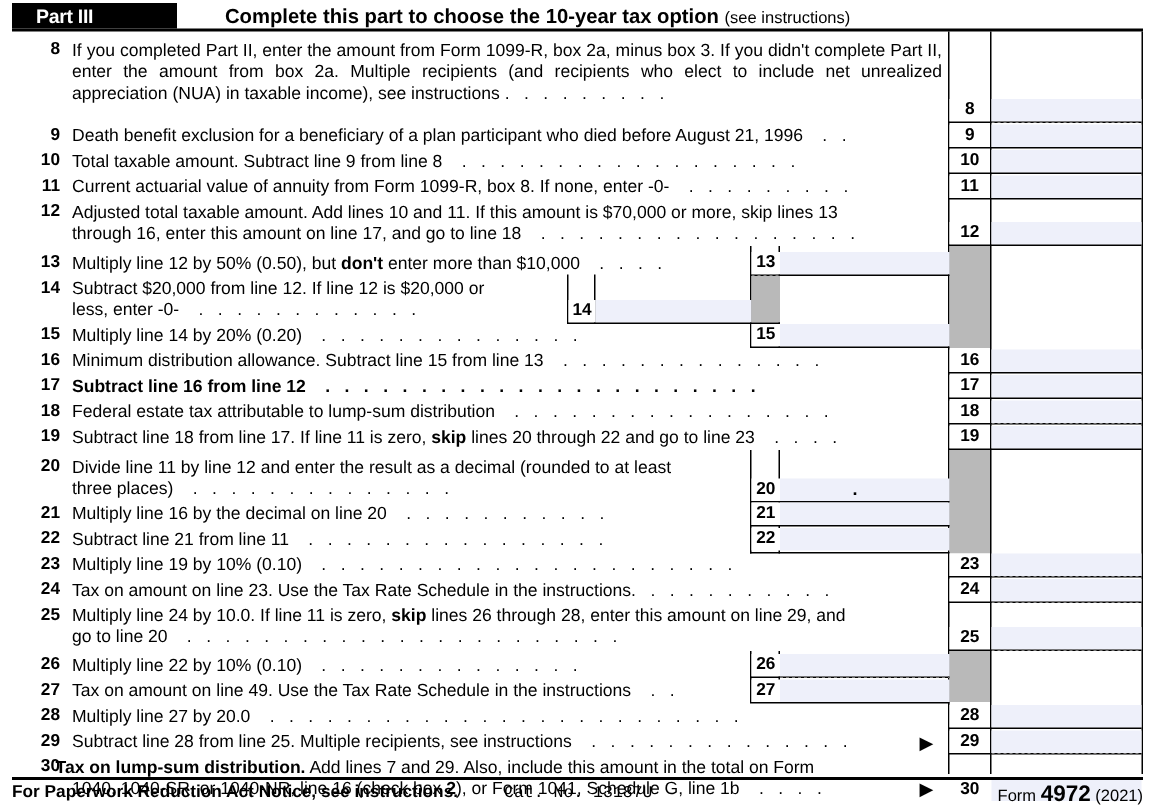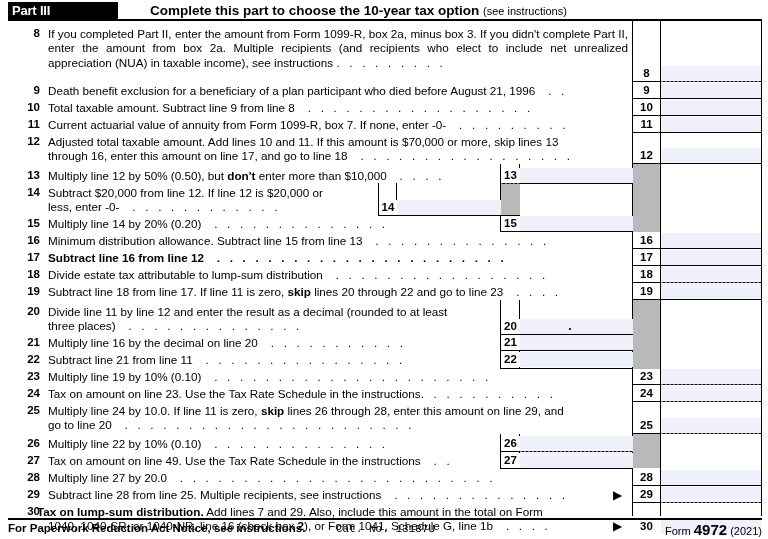--- a/index.html
+++ b/index.html
@@ -23,21 +23,21 @@
     position: absolute;
     left: 8px; top: 2px;
     width: 754px; height: 17px;
   }
   .part-tag {
     position: absolute; left: 0; top: 0;
     width: 110px; height: 17px;
     background: #000; color: #fff;
     font-weight: bold; font-size: 13px;
     line-height: 17px;
-    padding-left: 4px;
+    padding-left: 16px;
     box-sizing: border-box;
     letter-spacing: -0.2px;
   }
   .part-title {
     position: absolute; left: 142px; top: 0;
     height: 17px; line-height: 17px;
     font-weight: bold; font-size: 13.5px;
     white-space: nowrap;
   }
   .part-title .sub {
@@ -167,21 +167,21 @@
     <div class="row">
       <div class="lineno" style="left:10px;top:80px;">10</div>
       <div class="desc" style="left:40px;top:80px;"><span>Total taxable amount. Subtract line 9 from line 8</span><span class="leader">&nbsp; . . . . . . . . . . . . . . . . . . </span></div>
       <div class="numbox" style="left:625px;top:79px;width:27px;height:15px;line-height:15px;">10</div>
       <div class="entry" style="left:653px;top:79px;width:100px;height:15px;"></div>
       <div class="hline" style="left:624px;top:94px;width:129px;"></div>
     </div>
 
     <div class="row">
       <div class="lineno" style="left:10px;top:97px;">11</div>
-      <div class="desc" style="left:40px;top:97px;"><span>Current actuarial value of annuity from Form 1099-R, box 7. If none, enter -0-</span><span class="leader">&nbsp; . . . . . . . . . </span></div>
+      <div class="desc" style="left:40px;top:97px;"><span>Current actuarial value of annuity from Form 1099-R, box 8. If none, enter -0-</span><span class="leader">&nbsp; . . . . . . . . . </span></div>
       <div class="numbox" style="left:625px;top:96px;width:27px;height:15px;line-height:15px;">11</div>
       <div class="entry" style="left:653px;top:96px;width:100px;height:15px;"></div>
       <div class="hline" style="left:624px;top:111px;width:129px;"></div>
     </div>
 
     <div class="row">
       <div class="lineno" style="left:10px;top:114px;">12</div>
       <div class="desc" style="left:40px;top:114px;"><span>Adjusted total taxable amount. Add lines 10 and 11. If this amount is $70,000 or more, skip lines 13</span></div>
       <div class="desc" style="left:40px;top:128px;"><span>through 16, enter this amount on line 17, and go to line 18</span><span class="leader">&nbsp; . . . . . . . . . . . . . . . . . </span></div>
       <div class="numbox" style="left:625px;top:127px;width:27px;height:15px;line-height:15px;">12</div>
@@ -233,21 +233,21 @@
     <div class="row">
       <div class="lineno" style="left:10px;top:230px;">17</div>
       <div class="desc" style="left:40px;top:230px;font-weight:bold;"><span>Subtract line 16 from line 12</span><span class="leader">&nbsp; . . . . . . . . . . . . . . . . . . . . . . . </span></div>
       <div class="numbox" style="left:625px;top:229px;width:27px;height:15px;line-height:15px;">17</div>
       <div class="entry" style="left:653px;top:229px;width:100px;height:15px;"></div>
       <div class="hline" style="left:624px;top:244px;width:129px;"></div>
     </div>
 
     <div class="row">
       <div class="lineno" style="left:10px;top:247px;">18</div>
-      <div class="desc" style="left:40px;top:247px;"><span>Divide estate tax attributable to lump-sum distribution</span><span class="leader">&nbsp; . . . . . . . . . . . . . . . . . </span></div>
+      <div class="desc" style="left:40px;top:247px;"><span>Federal estate tax attributable to lump-sum distribution</span><span class="leader">&nbsp; . . . . . . . . . . . . . . . . . </span></div>
       <div class="numbox" style="left:625px;top:246px;width:27px;height:15px;line-height:15px;">18</div>
       <div class="entry" style="left:653px;top:246px;width:100px;height:15px;"></div>
       <div class="hline" style="left:624px;top:261px;width:129px;"></div>
       <div class="hline-dot" style="left:653px;top:261px;width:100px;"></div>
     </div>
 
     <div class="row">
       <div class="lineno" style="left:10px;top:264px;">19</div>
       <div class="desc" style="left:40px;top:264px;"><span>Subtract line 18 from line 17. If line 11 is zero, <b>skip</b> lines 20 through 22 and go to line 23</span><span class="leader">&nbsp; . . . . </span></div>
       <div class="numbox" style="left:625px;top:263px;width:27px;height:15px;line-height:15px;">19</div>

